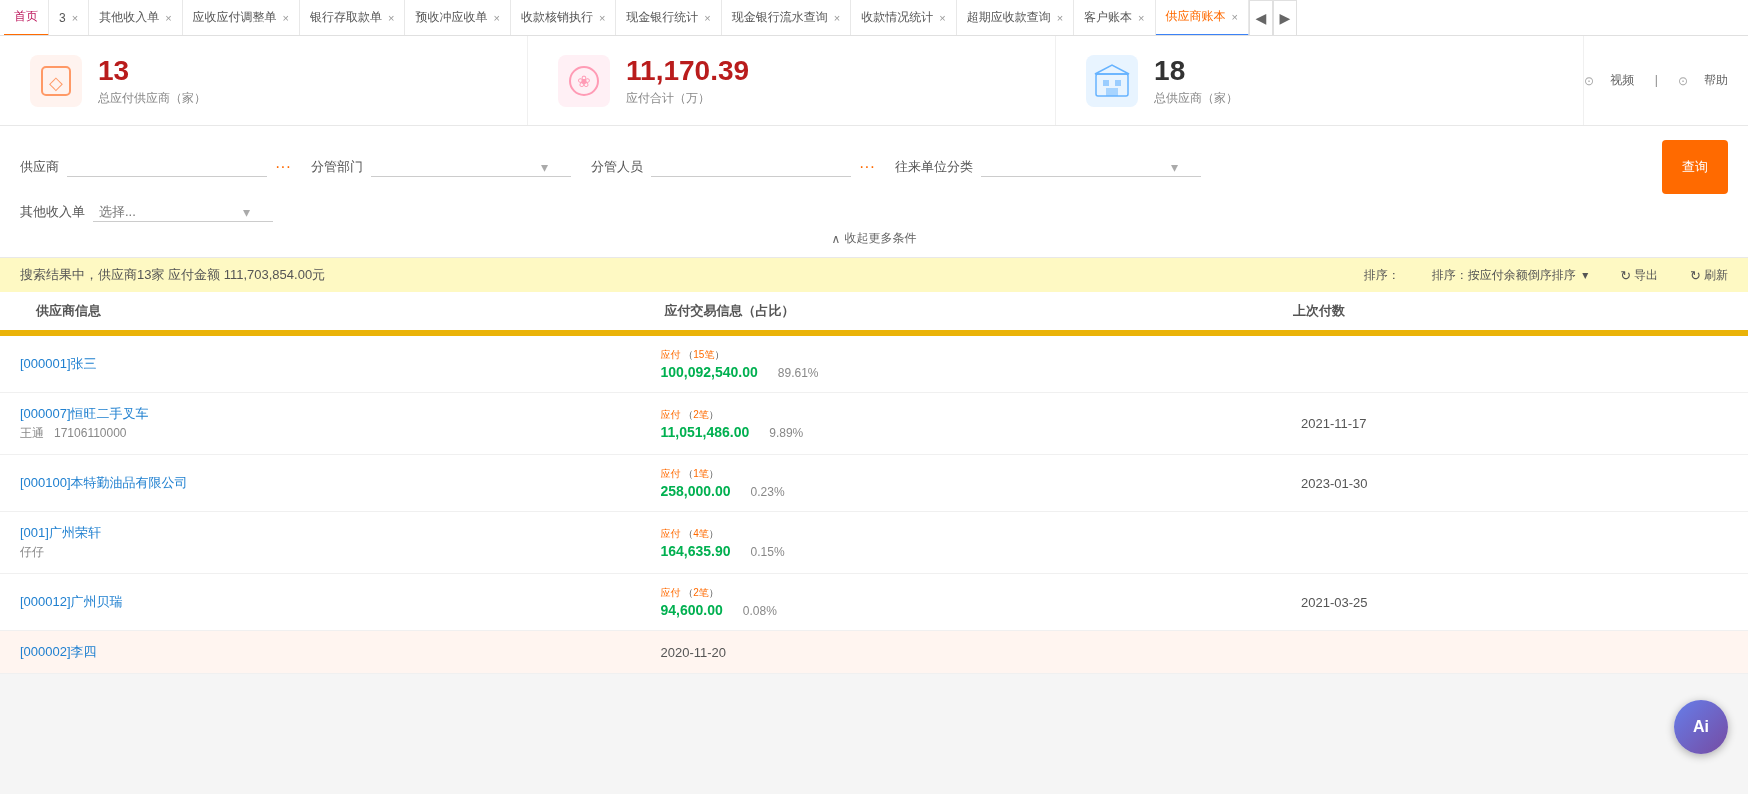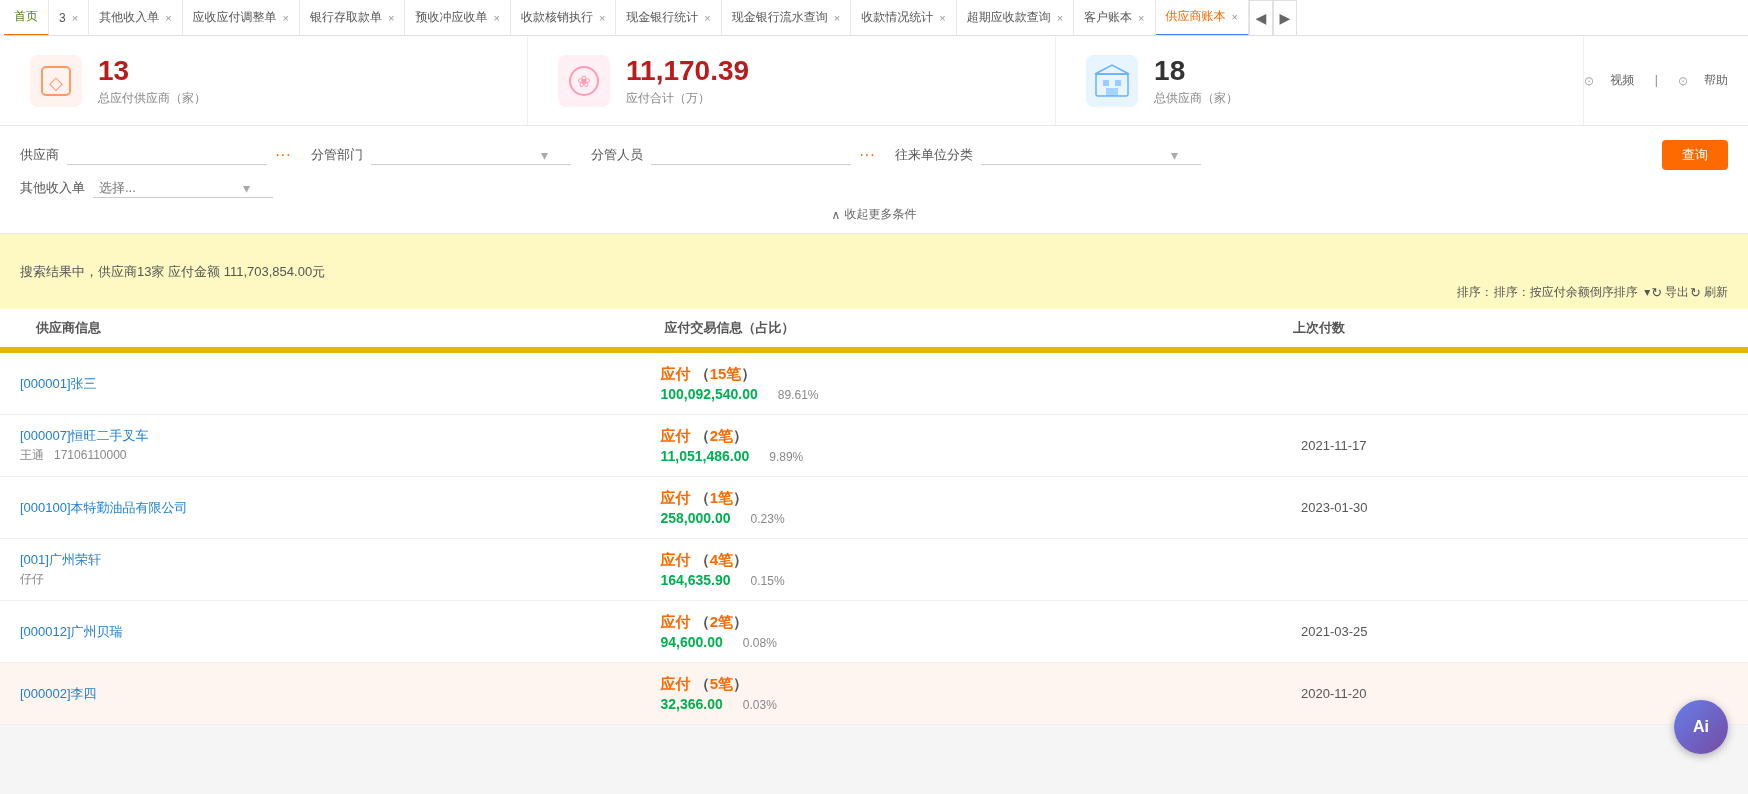--- a/index.html
+++ b/index.html
@@ -19,21 +19,21 @@
       display: inline-flex;
       align-items: center;
       padding: 0 10px;
       height: 36px;
       font-size: 12px;
       color: #555;
       cursor: pointer;
       border-right: 1px solid #e8e8e8;
       white-space: nowrap;
     }
-    .nav-tab.active { color: #4d7c0f; border-bottom: 2px solid #ff6a00; }
+    .nav-tab.active { color: #be185d; border-bottom: 2px solid #ff6a00; }
     .nav-tab .close-x { margin-left: 6px; color: #999; font-size: 11px; }
     .nav-arrow {
       width: 24px; height: 36px;
       display: flex; align-items: center; justify-content: center;
       cursor: pointer; color: #666; font-size: 14px; border: 1px solid #e0e0e0;
       background: #fff;
     }
 
     
     .summary-bar {
@@ -105,21 +105,21 @@
       color: #333;
       width: 180px;
       background: transparent;
     }
     .filter-dots { color: #ff6a00; cursor: pointer; font-size: 16px; }
     .filter-chevron { color: #aaa; font-size: 14px; }
     .btn-query {
       background: #ff6a00;
       color: #fff;
       border: none;
-      padding: 6px 20px;
+      padding: 18px 20px;
       border-radius: 4px;
       cursor: pointer;
       font-size: 13px;
       margin-left: auto;
     }
     .collapse-btn {
       display: flex;
       align-items: center;
       justify-content: center;
       color: #666;
@@ -136,24 +136,23 @@
       display: flex;
       align-items: center;
       justify-content: space-between;
       font-size: 13px;
       color: #555;
       text-align: center;
     }
     .results-actions {
       display: flex;
       align-items: center;
-      gap: 1px;
+      gap: 32px;
       font-size: 12px;
       color: #555;
-      margin-top: 42px;
     }
     .sort-label { color: #555; }
     .sort-value { color: #555; }
     .action-link { color: #555; cursor: pointer; display: flex; align-items: center; gap: 3px; }
 
     
     .table-container {
       background: #fff;
       margin: 0;
     }
@@ -172,21 +171,21 @@
       grid-template-columns: 3fr 3fr 2fr;
       padding: 12px 20px;
       border-bottom: 1px solid #f0f0f0;
       background: #fff;
       align-items: center;
     }
     .table-row.highlighted { background: #fff5f0; }
     .supplier-link { color: #2080d0; text-decoration: none; font-size: 13px; cursor: pointer; }
     .supplier-sub { color: #888; font-size: 12px; margin-top: 2px; }
     .trans-info { }
-    .trans-title { color: #555; font-size: 15px; font-weight: bold; }
+    .trans-title { color: #555; font-size: 10px; }
     .trans-title span { color: #ff6a00; }
     .trans-amount { color: #00b050; font-size: 14px; font-weight: bold; margin-top: 2px; cursor: pointer; }
     .trans-percent { color: #888; font-size: 12px; margin-left: 12px; }
     .trans-row { display: flex; align-items: baseline; gap: 8px; }
     .date-cell { color: #555; font-size: 13px; }
 
     
     ::-webkit-scrollbar { width: 6px; height: 6px; }
     ::-webkit-scrollbar-track { background: #f0f0f0; }
     ::-webkit-scrollbar-thumb { background: #ccc; border-radius: 3px; }
@@ -468,30 +467,20 @@
     </div>
     <div class="date-cell">2021-03-25</div>
   </div>
 
   <div class="table-row highlighted">
     <div>
       <a class="supplier-link">
         <span>[000002]</span><span>李四</span>
       </a>
     </div>
-    <div class="trans-info">
-      <div class="trans-title">
-        <span>应付</span>
-        （<span>5笔</span>）
-      </div>
-      <div class="trans-row">
-        <span class="trans-amount">32,366.00</span>
-        <span class="trans-percent">0.03%</span>
-      </div>
-    </div>
     <div class="date-cell">2020-11-20</div>
   </div>
 </div>
 
 <div style="position:fixed;bottom:40px;right:20px;">
   <div style="width:54px;height:54px;border-radius:50%;background:linear-gradient(135deg,#667eea,#764ba2);display:flex;align-items:center;justify-content:center;cursor:pointer;box-shadow:0 2px 8px rgba(0,0,0,0.3);">
     <span style="color:#fff;font-size:16px;font-weight:bold;">Ai</span>
   </div>
 </div>
 

